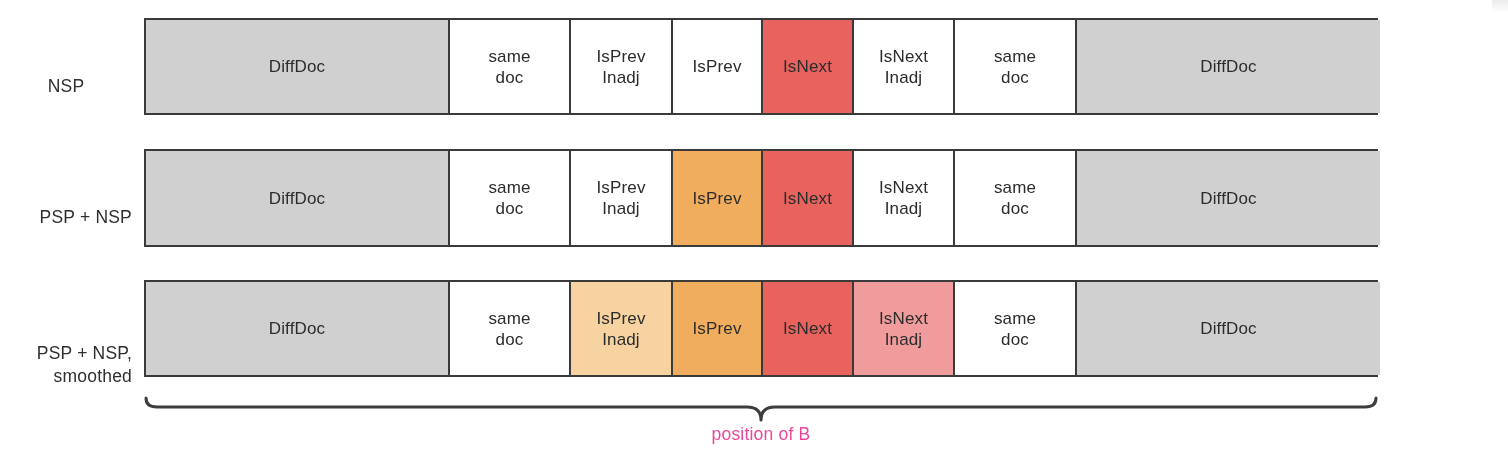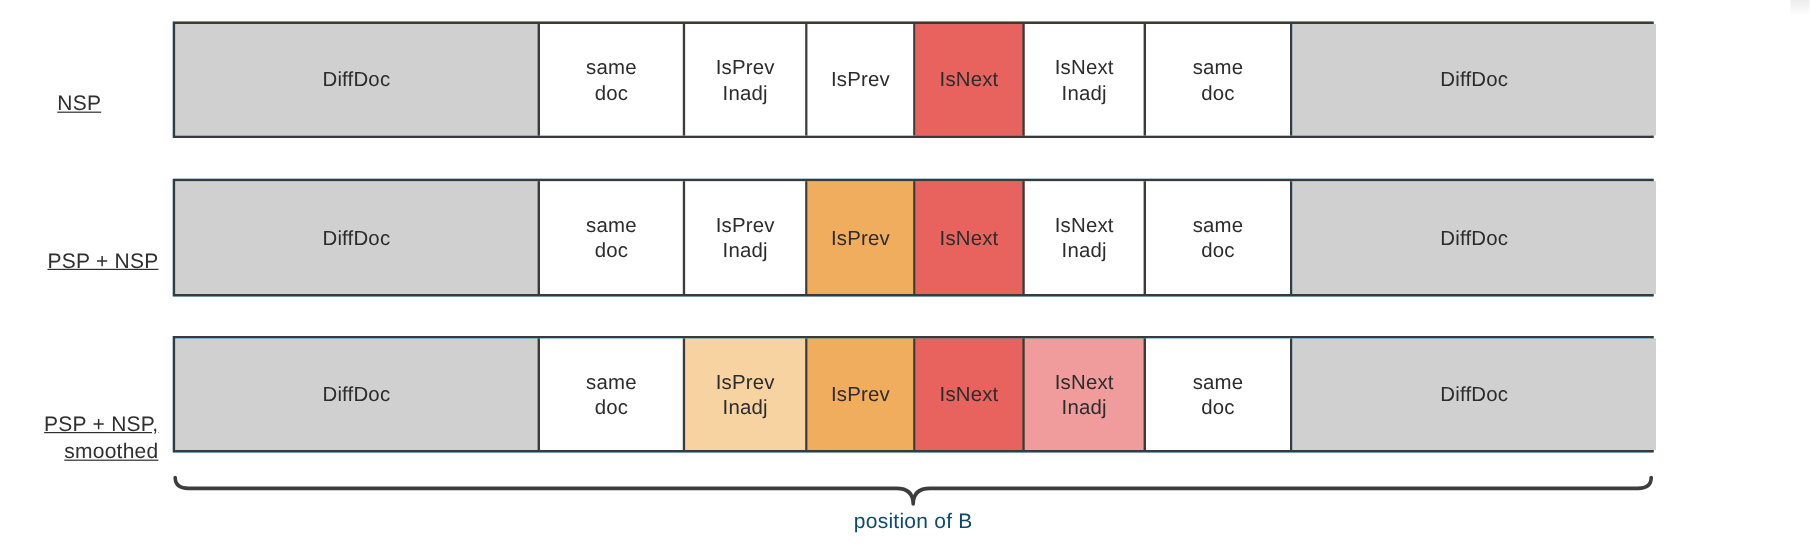--- a/index.html
+++ b/index.html
@@ -32,29 +32,28 @@
 
   .row-label {
     position: absolute;
     left: 0;
     width: 132px;
     text-align: center;
     font-size: 17.5px;
     line-height: 23px;
     color: #2f2f2f;
     letter-spacing: 0.2px;
-    text-decoration: underline;
   }
 
   .strip {
     position: absolute;
     display: flex;
     border: 2.5px solid #3a3a3a;
     box-sizing: border-box;
-    background: #0ea5e9;
+    background: #0f766e;
     justify-content: space-between;
   }
 
   .cell {
     box-sizing: border-box;
     border-right: 2.5px solid #3a3a3a;
     display: flex;
     align-items: center;
     justify-content: center;
     text-align: center;
@@ -82,21 +81,21 @@
     width: 1234px;
     height: 26px;
   }
   #caption {
     position: absolute;
     left: 144px;
     top: 424px;
     width: 1234px;
     text-align: center;
     font-size: 17.5px;
-    color: #0c4a6e;
+    color: #ec4899;
     letter-spacing: 0.2px;
   }
 
   
   #scan-artifact {
     position: absolute;
     right: 0px;
     top: 0px;
     width: 16px;
     height: 12px;

